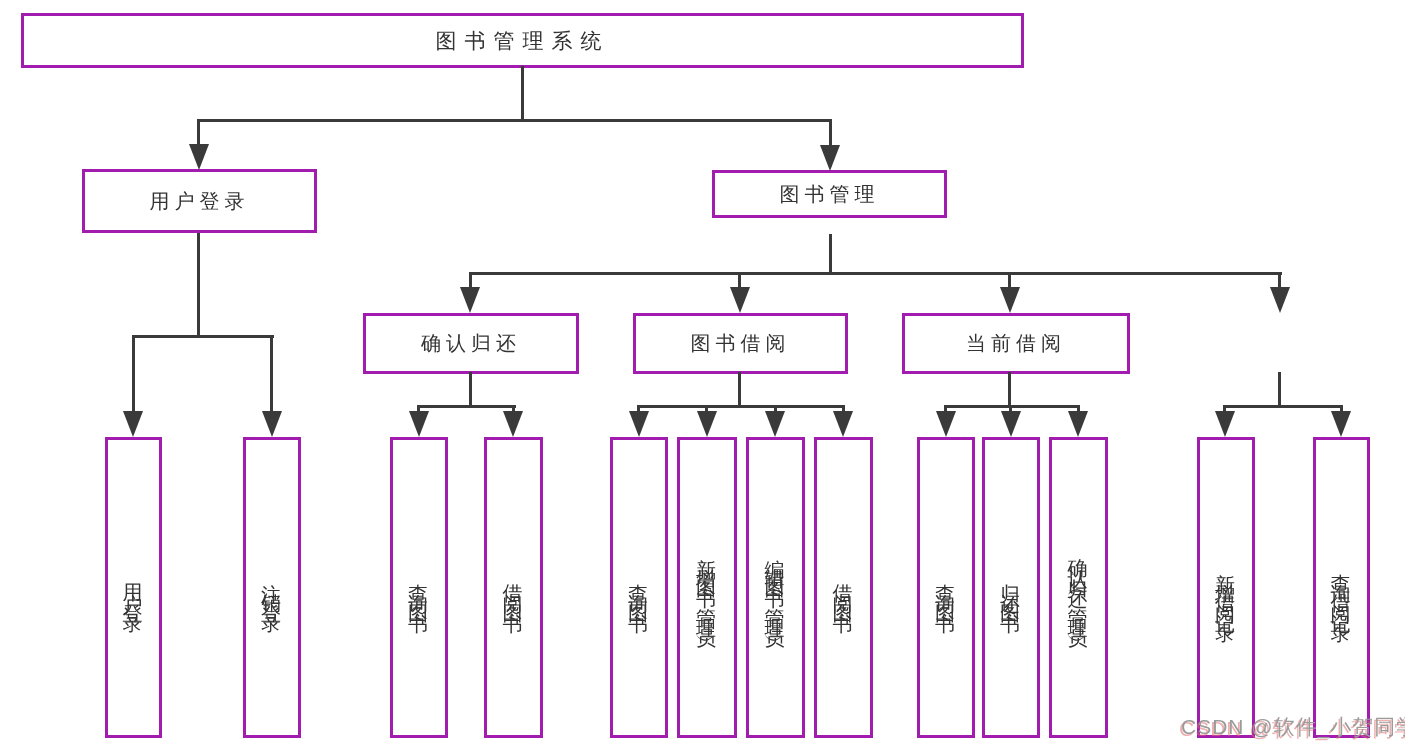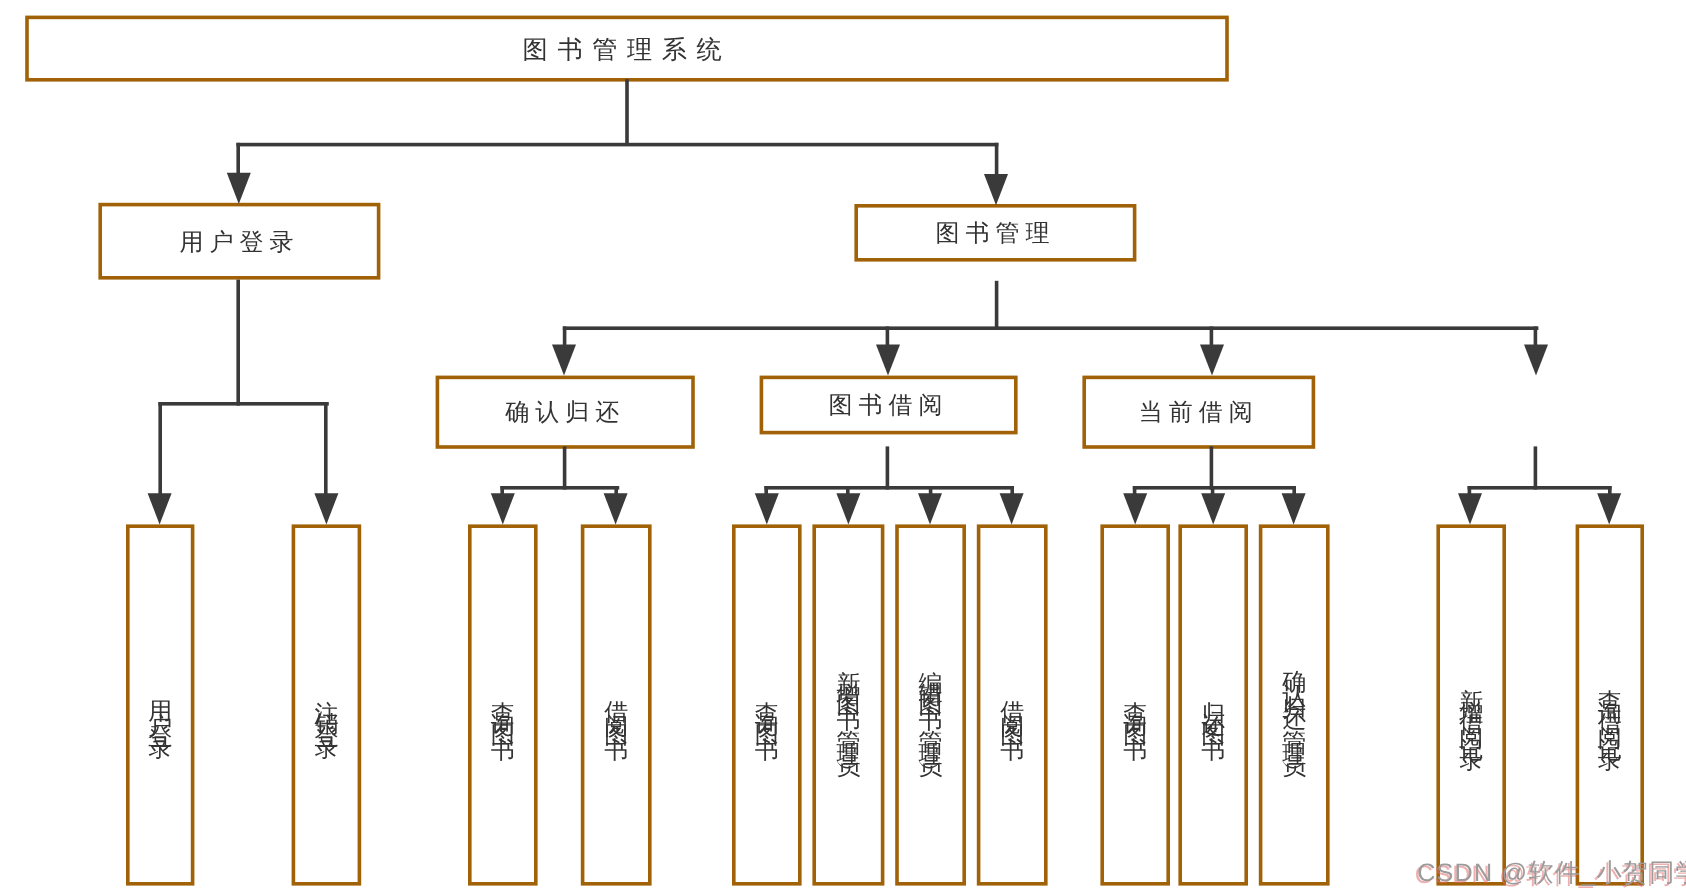--- a/index.html
+++ b/index.html
@@ -6,21 +6,21 @@
   #stage{
     position:relative;
     width:1405px;height:747px;
     background:#ffffff;
     overflow:hidden;
     font-family:"Liberation Sans","DejaVu Sans",sans-serif;
   }
   .node{
     position:absolute;
     box-sizing:border-box;
-    border:3px solid #a16207;
+    border:3px solid #a21caf;
     background:#ffffff;
     display:flex;align-items:center;justify-content:center;
     color:#333333;
     font-size:20px;
     letter-spacing:5px;
     text-align:center;
     white-space:nowrap;
   }
   .root-node{font-size:21px;letter-spacing:8px;}
   .leaf{
@@ -52,22 +52,22 @@
 <body>
 
 <div id="stage">
 
   <div class="node root-node" style="left:21px;top:13px;width:1003px;height:55px">图书管理系统</div>
 
   <div class="node" style="left:82px;top:169px;width:235px;height:64px">用户登录</div>
   <div class="node" style="left:712px;top:170px;width:235px;height:48px">图书管理</div>
 
   <div class="node" style="left:363px;top:313px;width:216px;height:61px">确认归还</div>
-  <div class="node" style="left:633px;top:313px;width:215px;height:49px">图书借阅</div>
-  <div class="node" style="left:902px;top:313px;width:194px;height:61px">当前借阅</div>
+  <div class="node" style="left:633px;top:313px;width:215px;height:61px">图书借阅</div>
+  <div class="node" style="left:902px;top:313px;width:228px;height:61px">当前借阅</div>
 
   <div class="node leaf" style="left:105px;top:437px;width:57px;height:301px">用户登录</div>
   <div class="node leaf" style="left:243px;top:437px;width:58px;height:301px">注销登录</div>
 
   <div class="node leaf" style="left:390px;top:437px;width:58px;height:301px">查询图书</div>
   <div class="node leaf" style="left:484px;top:437px;width:59px;height:301px">借阅图书</div>
 
   <div class="node leaf" style="left:610px;top:437px;width:58px;height:301px">查询图书</div>
   <div class="node leaf" style="left:677px;top:437px;width:60px;height:301px">新增图书（管理员）</div>
   <div class="node leaf" style="left:746px;top:437px;width:59px;height:301px">编辑图书（管理员）</div>

